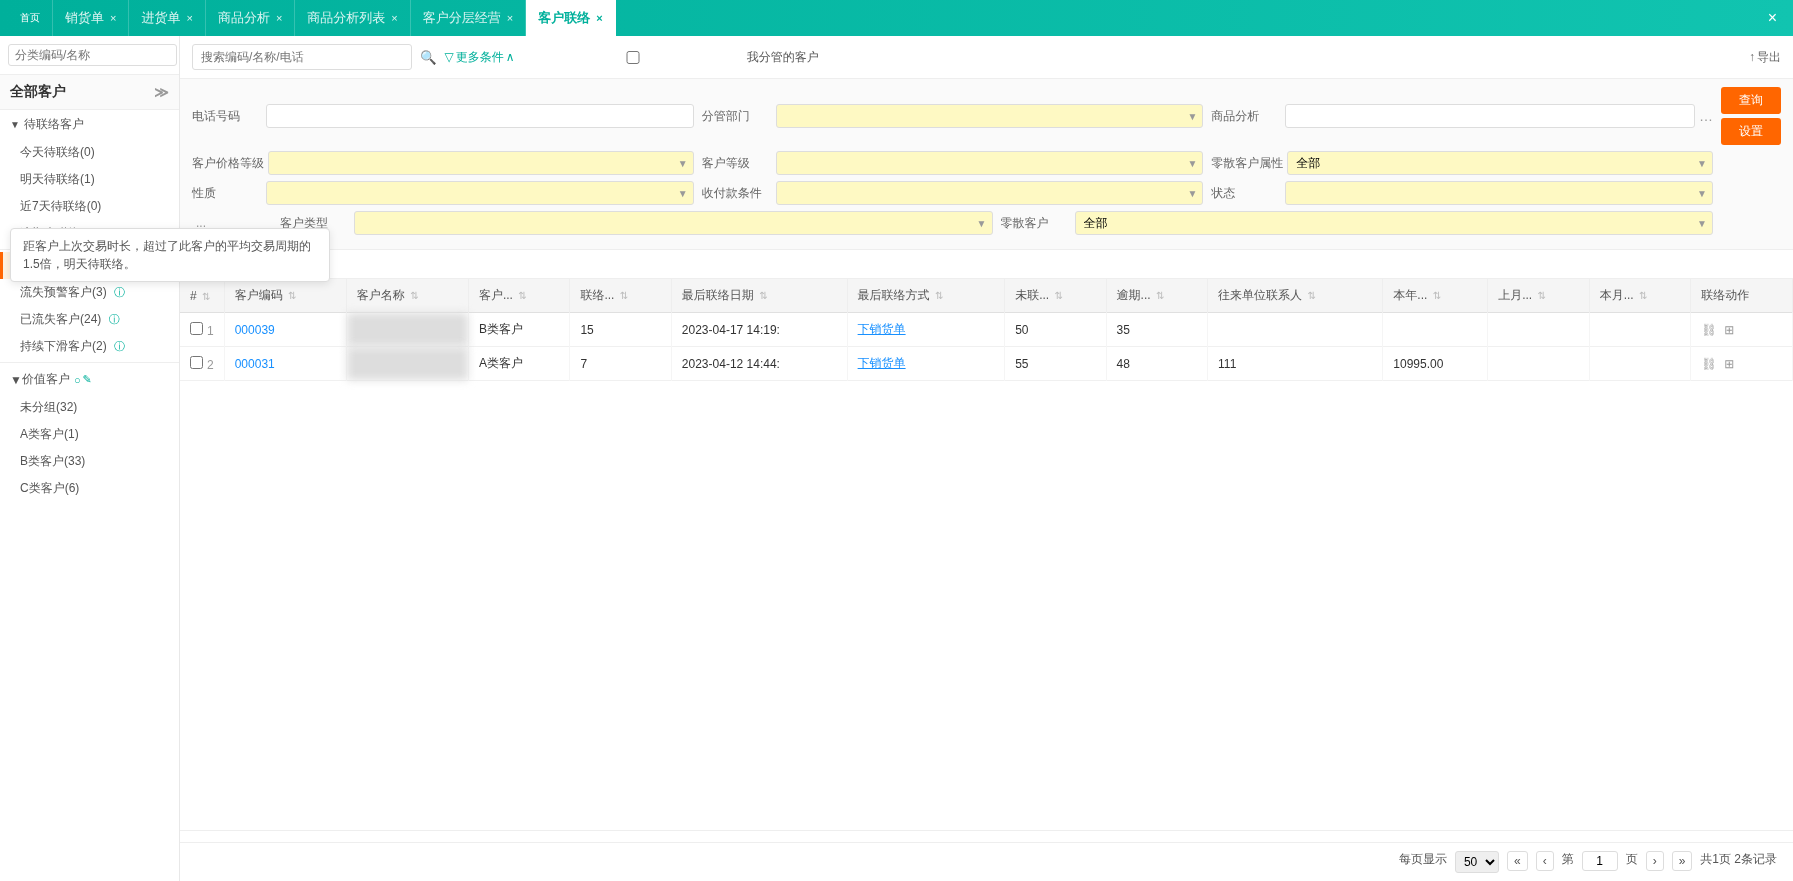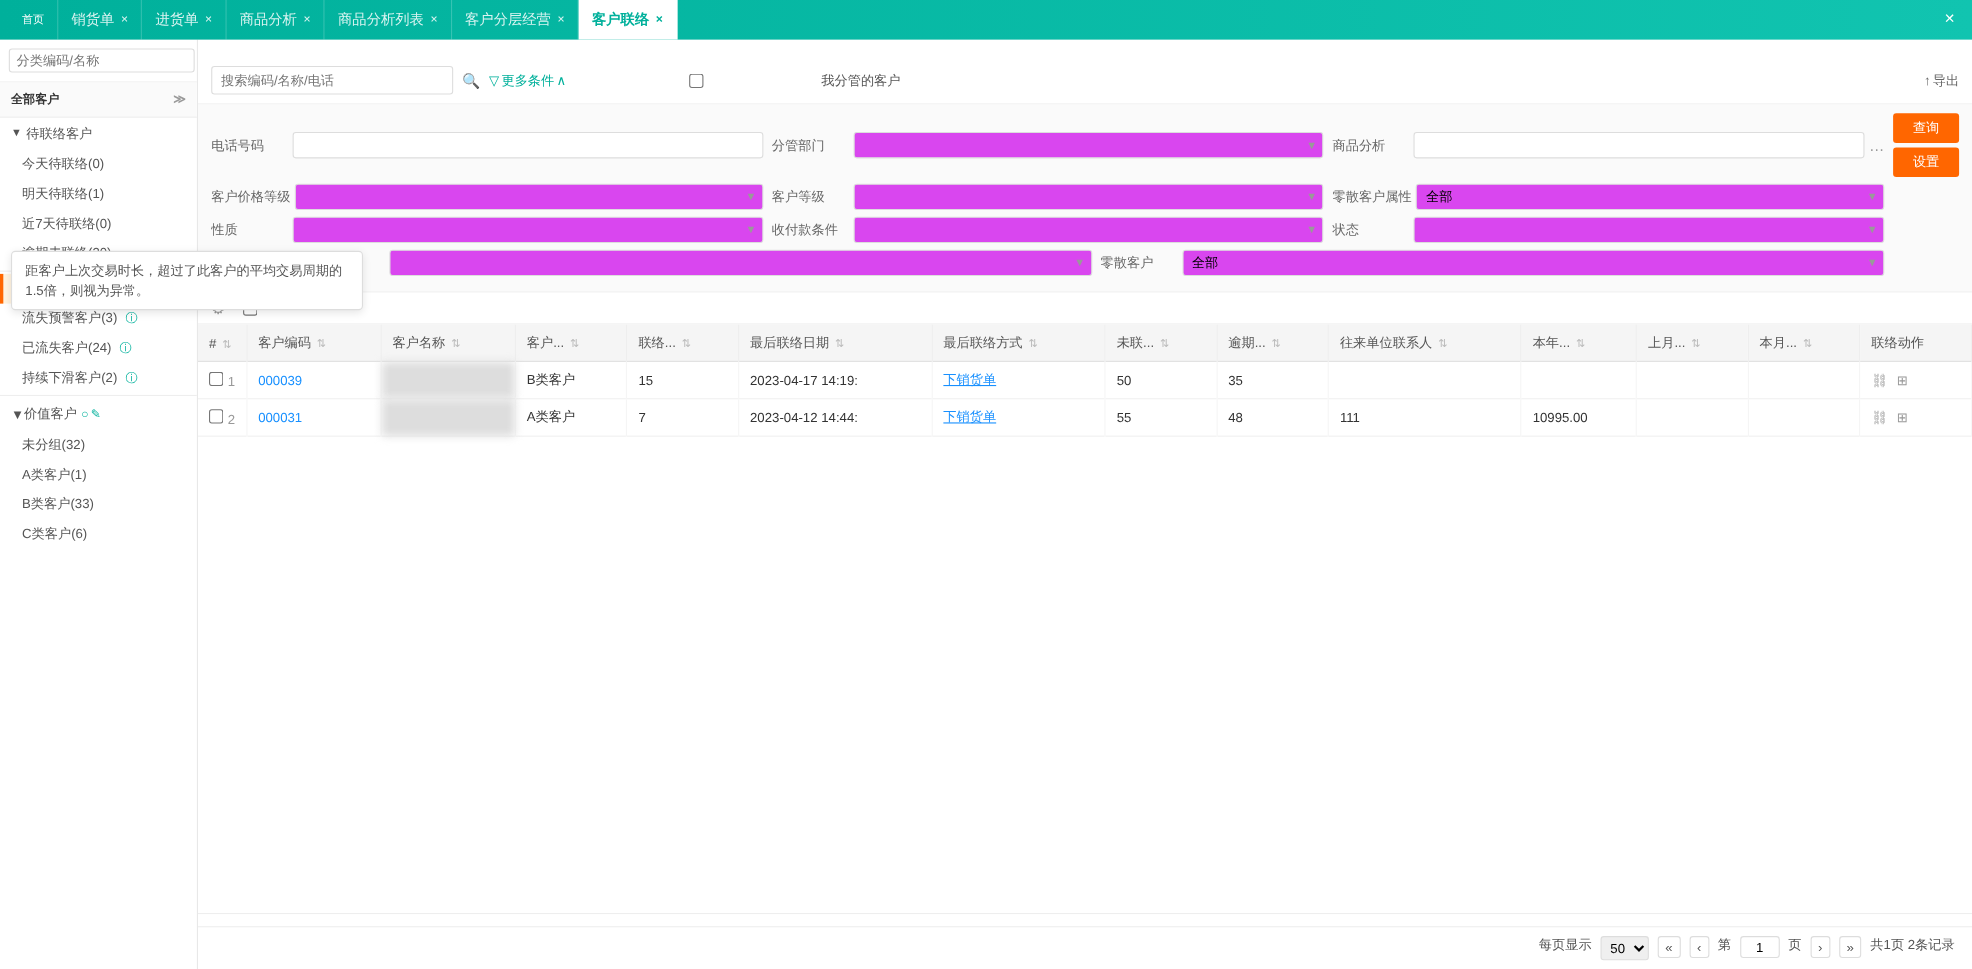--- a/index.html
+++ b/index.html
@@ -46,21 +46,21 @@
     .sidebar-search {
       display: flex; align-items: flex-start;
       padding: 8px; border-bottom: 1px solid #eee;
     }
     .sidebar-search input {
       flex: 1; border: 1px solid #ddd; border-radius: 3px;
       padding: 3px 6px; font-size: 12px; outline: none;
     }
     .sidebar-section-header {
       display: flex; align-items: center; justify-content: space-between;
-      padding: 8px 10px; font-weight: bold; color: #333; font-size: 11px;
+      padding: 8px 10px; font-weight: bold; color: #333; font-size: 14px;
       background: #fafafa; border-bottom: 1px solid #eee;
     }
     .sidebar-section-header .collapse-icon { cursor: pointer; color: #999; }
     .sidebar-group-label {
       display: flex; align-items: center;
       padding: 6px 10px; color: #555; font-size: 12px; cursor: pointer;
     }
     .sidebar-group-label .triangle { margin-right: 4px; font-size: 10px; }
     .sidebar-item {
       padding: 5px 10px 5px 20px; color: #555; font-size: 12px;
@@ -82,21 +82,20 @@
     .content-area {
       flex: 1; display: flex; flex-direction: column; overflow: hidden;
       background: #fff;
     }
 
     
     .filter-bar {
       padding: 8px 12px; border-bottom: 1px solid #eee;
       display: flex; align-items: center; gap: 8px; flex-wrap: wrap;
       background: #fff;
-      margin-top: 16px;
     }
     .filter-bar input {
       width: 220px; border: 1px solid #ddd; border-radius: 3px;
       padding: 5px 8px; font-size: 12px; outline: none;
     }
     .filter-bar .search-btn {
       border: none; background: none; cursor: pointer; color: #00b09b;
     }
     .more-conditions {
       color: #00b09b; cursor: pointer; font-size: 12px;
@@ -126,21 +125,21 @@
     .filter-item .filter-input {
       flex: 1; border: 1px solid #ddd; border-radius: 3px;
       padding: 4px 8px; font-size: 12px; outline: none; background: #fff;
     }
     .select-wrapper {
       flex: 1; position: relative; display: flex; align-items: center;
     }
     .select-wrapper select {
       width: 100%; border: 1px solid #ddd; border-radius: 3px;
       padding: 4px 24px 4px 8px; font-size: 12px; outline: none;
-      background: #d946ef; appearance: none; cursor: pointer;
+      background: #fef9c3; appearance: none; cursor: pointer;
     }
     .select-wrapper .chevron {
       position: absolute; right: 6px; pointer-events: none; color: #999; font-size: 10px;
     }
     .filter-buttons {
       display: flex; flex-direction: column; gap: 4px; min-width: 60px;
     }
     .query-btn {
       background: #ff6600; color: white; border: none; border-radius: 3px;
       padding: 5px 14px; font-size: 12px; cursor: pointer;
@@ -572,14 +571,14 @@
       <span>页</span>
       <button class="page-btn">›</button>
       <button class="page-btn">»</button>
       <span>共1页 2条记录</span>
     </div>
 
   </div>
 </div>
 
 <div class="tooltip-box">
-  <span>距客户上次交易时长，超过了此客户的平均交易周期的1.5倍，则视为异常。</span>
+  <span>距客户上次交易时长，超过了此客户的平均交易周期的1.5倍，明天待联络。</span>
 </div>
 
 </body></html>

